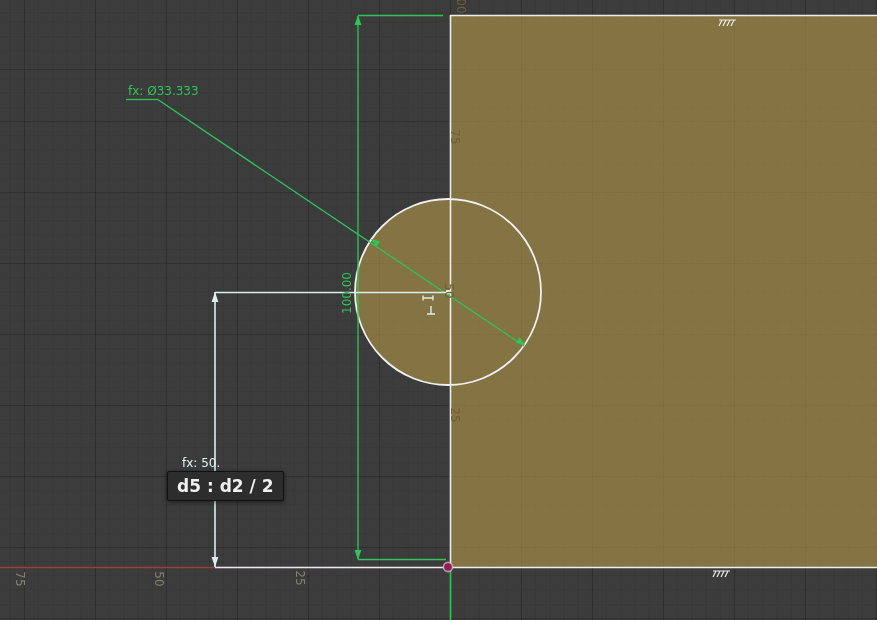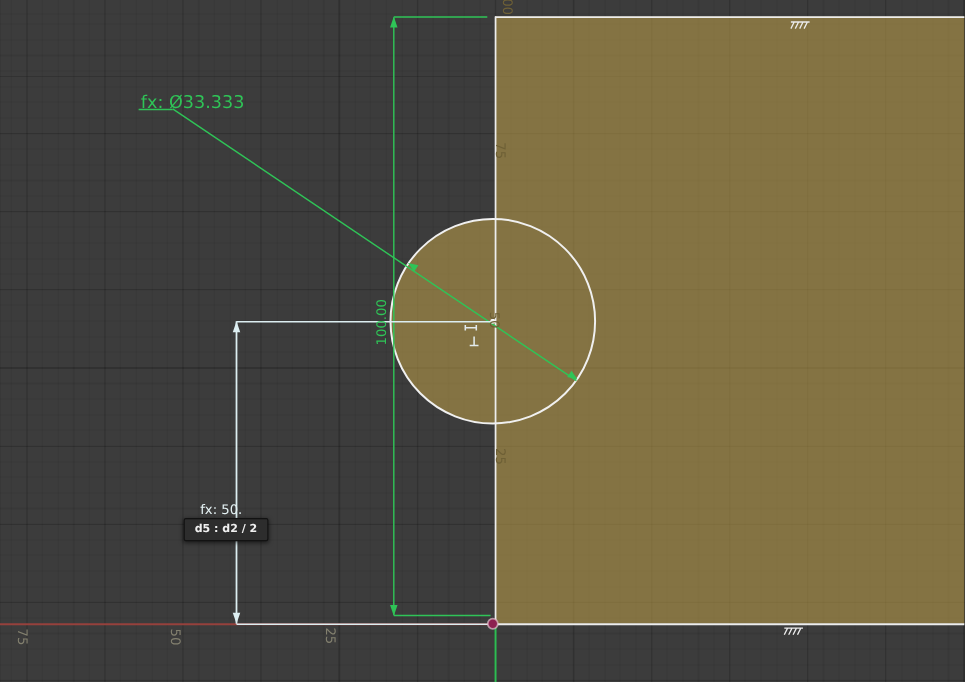--- a/index.html
+++ b/index.html
@@ -10,27 +10,27 @@
     background-image:
       repeating-linear-gradient(90deg, rgba(0,0,0,0.16) 0 1px, transparent 1px 71px),
       repeating-linear-gradient(0deg,  rgba(0,0,0,0.16) 0 1px, transparent 1px 71px),
       repeating-linear-gradient(90deg, rgba(0,0,0,0.07) 0 1px, transparent 1px 14.2px),
       repeating-linear-gradient(0deg,  rgba(0,0,0,0.07) 0 1px, transparent 1px 14.2px);
     background-position: 24px 0, 0 70px, 9.8px 0, 0 13.2px;
   }
   svg.overlay{position:absolute;left:0;top:0;}
   .lbl{position:absolute;white-space:nowrap;line-height:1;font-size:12px;}
   .lbl-green{color:#2fc457;}
-  .dim-diameter-label{left:128px;top:85px;font-size:16px;}
+  .dim-diameter-label{left:128px;top:85px;font-size:12px;}
   .dim-height-label{left:347px;top:293px;transform:translate(-50%,-50%) rotate(-90deg);}
   .dim-offset-label{left:182px;top:457px;color:#e4f1f3;}
   .tooltip{
     position:absolute;left:167px;top:471px;padding:4px 9px;
     background:#2d2d2d;border:1px solid #121212;border-radius:2px;
-    color:#f0f0f0;font-size:10px;font-weight:bold;white-space:nowrap;
+    color:#f0f0f0;font-size:17px;font-weight:bold;white-space:nowrap;
     box-shadow:0 1px 4px rgba(0,0,0,0.55);
   }
   .ruler{position:absolute;font-size:12px;white-space:nowrap;line-height:1;
     transform:translate(-50%,-50%) rotate(90deg);}
   .ruler-y{color:#6e6036;}
   .ruler-x{color:#83806f;}
 </style>
 </head>
 <body>
 

